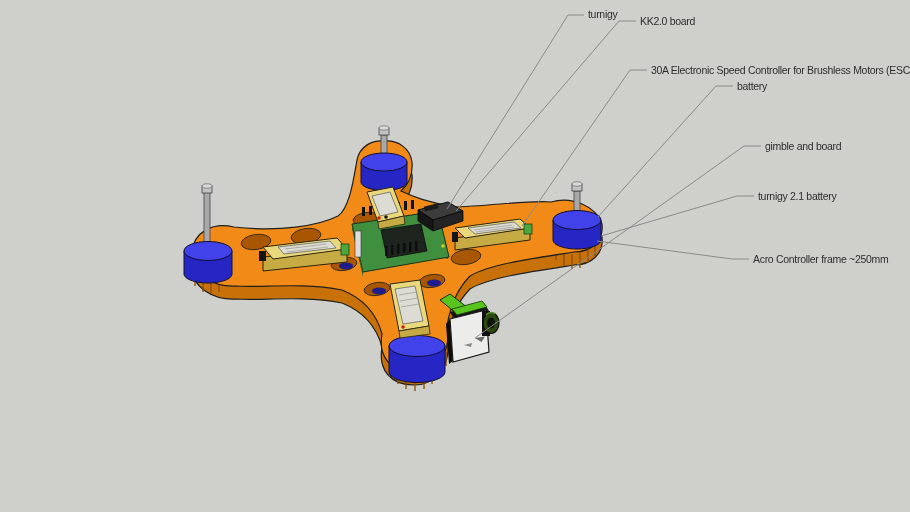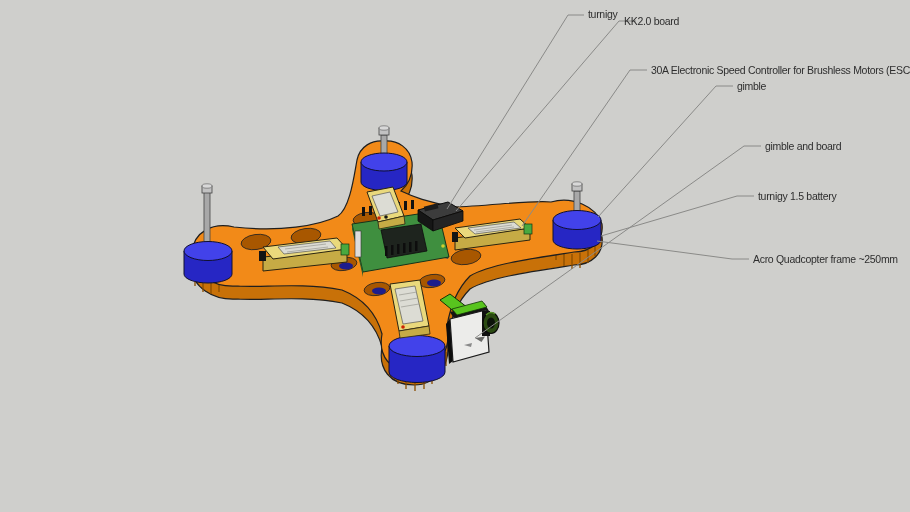--- a/index.html
+++ b/index.html
@@ -197,19 +197,19 @@
       <polyline points="647,70 630,70 522,226"></polyline>
       <polyline points="733,86 716,86 598,217"></polyline>
       <polyline points="761,146 744,146 475,338"></polyline>
       <polyline points="754,196 737,196 601,236"></polyline>
       <polyline points="749,259 732,259 597,241"></polyline>
       <path d="M 475,338 l 10,-1.5 l -3.5,5.5 Z" fill="#6a6a68" stroke="none"></path>
     </g>
   </svg>
 
   <div class="annotation" style="left:588px;top:8px">turnigy</div>
-  <div class="annotation" style="left:624px;top:15px">KK2.0 board</div>
+  <div class="annotation" style="left:640px;top:15px">KK2.0 board</div>
   <div class="annotation" style="left:651px;top:64px">30A Electronic Speed Controller for Brushless Motors (ESC)</div>
-  <div class="annotation" style="left:737px;top:80px">gimble</div>
+  <div class="annotation" style="left:737px;top:80px">battery</div>
   <div class="annotation" style="left:765px;top:140px">gimble and board</div>
-  <div class="annotation" style="left:758px;top:190px">turnigy 1.5 battery</div>
-  <div class="annotation" style="left:753px;top:253px">Acro Quadcopter frame ~250mm</div>
+  <div class="annotation" style="left:758px;top:190px">turnigy 2.1 battery</div>
+  <div class="annotation" style="left:753px;top:253px">Acro Controller frame ~250mm</div>
 </div>
 
 </body></html>

